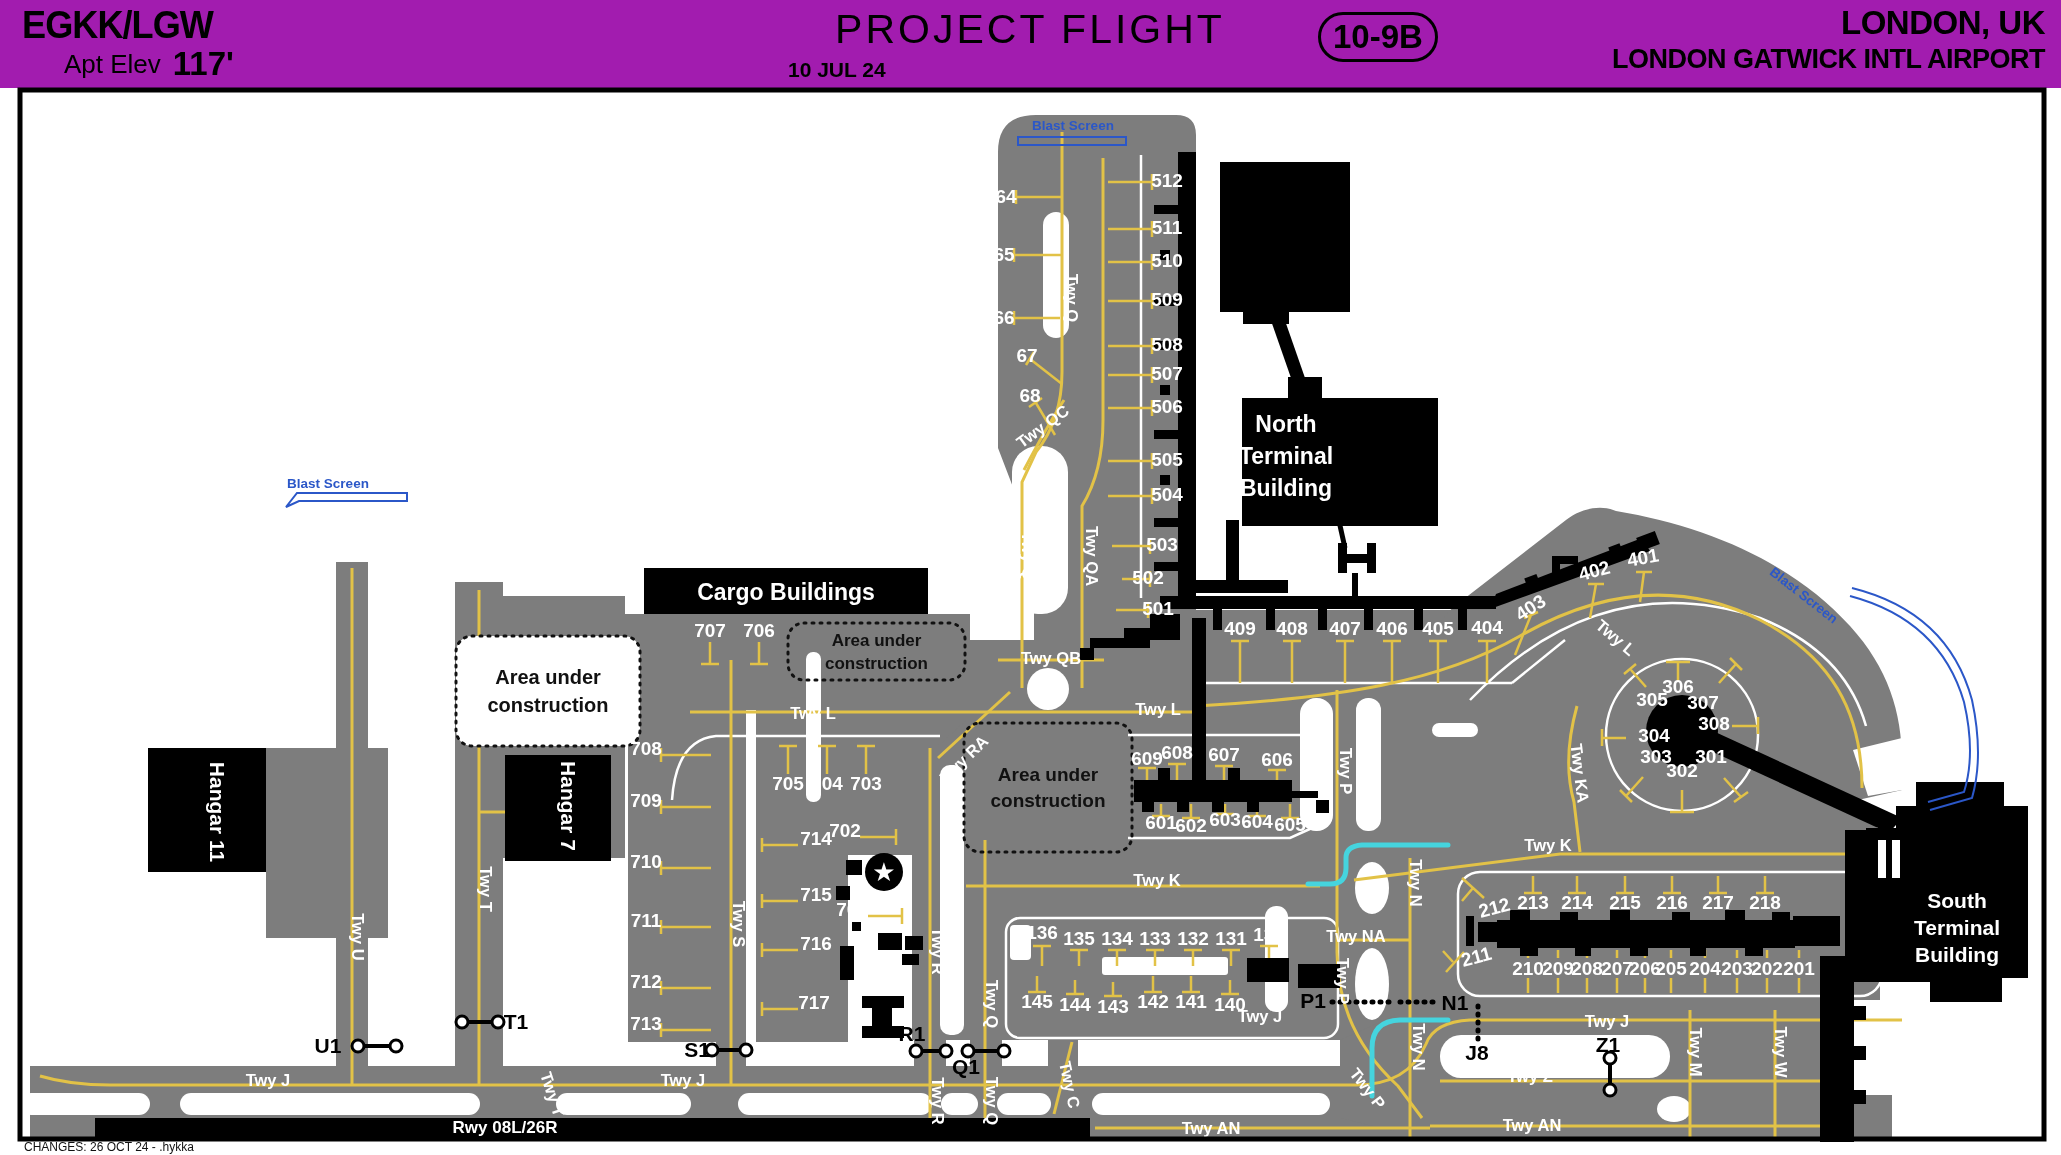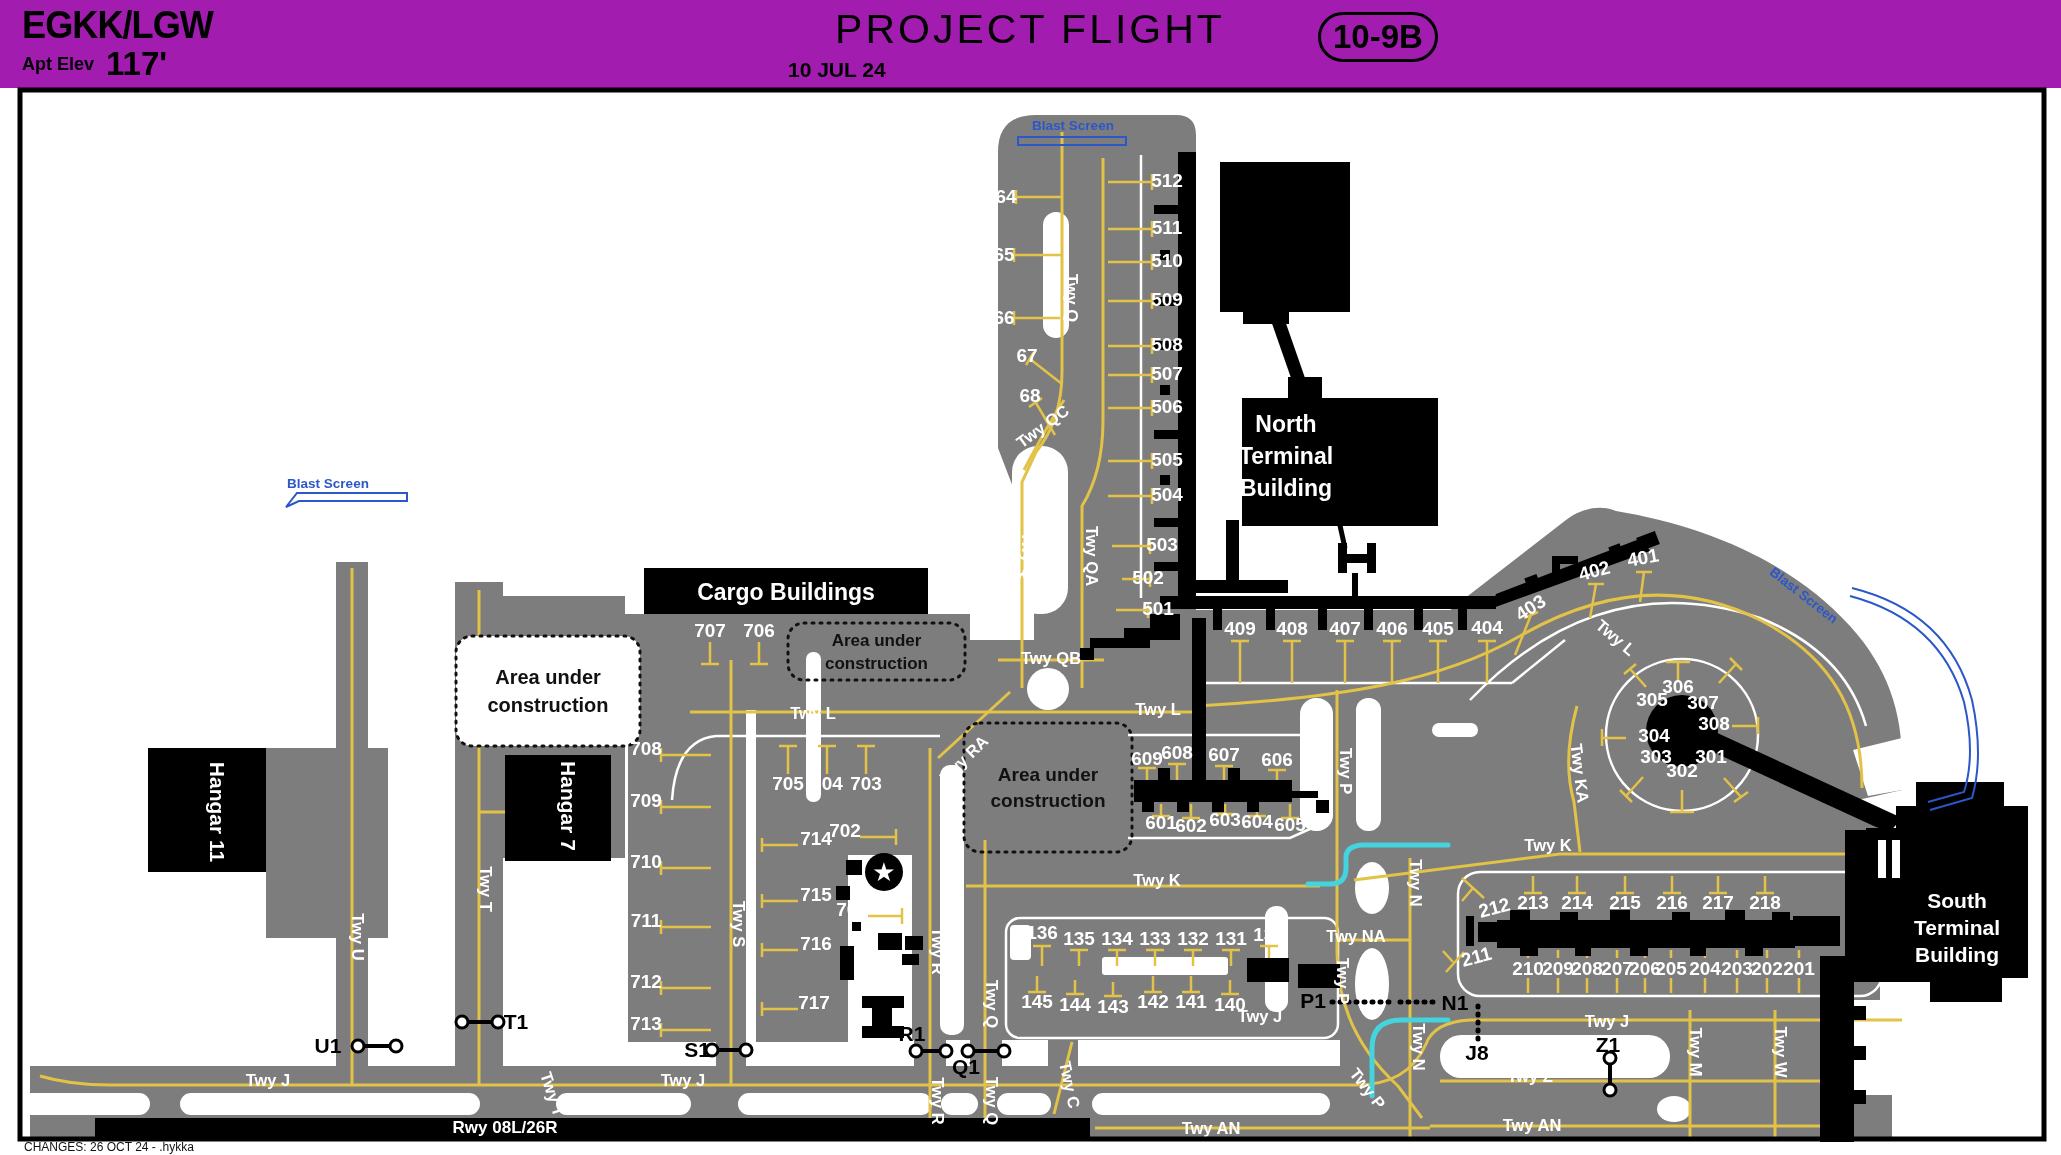--- a/index.html
+++ b/index.html
@@ -3,21 +3,21 @@
 <meta charset="utf-8">
 <style>
   html,body{margin:0;padding:0;background:#fff;}
   body{width:2061px;height:1155px;position:relative;overflow:hidden;
        font-family:"Liberation Sans",sans-serif;}
   
   #header{position:absolute;left:0;top:0;width:2061px;height:88px;background:#a21caf;}
   #hdr-left{position:absolute;left:22px;top:4px;}
   #icao{font-size:38px;font-weight:bold;letter-spacing:-1px;transform:scaleX(.95);transform-origin:left;}
   #elev-row{margin-top:2px;display:flex;align-items:flex-end;gap:12px;}
-  #elev-label{font-size:18px;font-weight:bold;line-height:30px;}
+  #elev-label{font-size:26px;font-weight:normal;line-height:30px;margin-left:42px;}
   #elev-value{font-size:33px;font-weight:bold;line-height:30px;}
   #hdr-center{position:absolute;left:560px;top:0;width:940px;text-align:center;}
   #chart-title{font-size:41px;font-weight:400;letter-spacing:3px;margin-top:6px;}
   #chart-date{position:absolute;left:228px;top:58px;font-size:21px;font-weight:bold;text-align:left;}
   #index-badge{position:absolute;left:1318px;top:12px;border:3.5px solid #000;border-radius:30px;
        padding:3px 12px;font-size:33px;font-weight:bold;text-align:right;}
   #hdr-right{position:absolute;right:16px;top:4px;text-align:right;}
   #city{font-size:33px;font-weight:bold;letter-spacing:-.5px;}
   #airport{font-size:27px;font-weight:bold;letter-spacing:-.5px;margin-top:2px;}
   
@@ -43,20 +43,22 @@
       <span id="elev-label">Apt Elev</span>
       <span id="elev-value">117'</span>
     </div>
   </div>
   <div id="hdr-center">
     <div id="chart-title">PROJECT FLIGHT</div>
     <div id="chart-date">10 JUL 24</div>
   </div>
   <div id="index-badge">10-9B</div>
   <div id="hdr-right">
+    <div id="city">LONDON, UK</div>
+    <div id="airport">LONDON GATWICK INTL AIRPORT</div>
   </div>
 </div>
 
 <svg id="map" width="2061" height="1155" viewBox="0 0 2061 1155" style="position:absolute;left:0;top:0;">
 
   <g fill="#7d7d7d" stroke="none">
     <path d="M1036,115 Q998,115 998,152 L998,448 L1034,542 L1034,650 L1196,650 L1196,135 Q1196,115 1176,115 Z"></path>
     <rect x="610" y="614" width="360" height="96"></rect>
     <rect x="628" y="640" width="118" height="402"></rect>
     <rect x="756" y="640" width="92" height="402"></rect>

